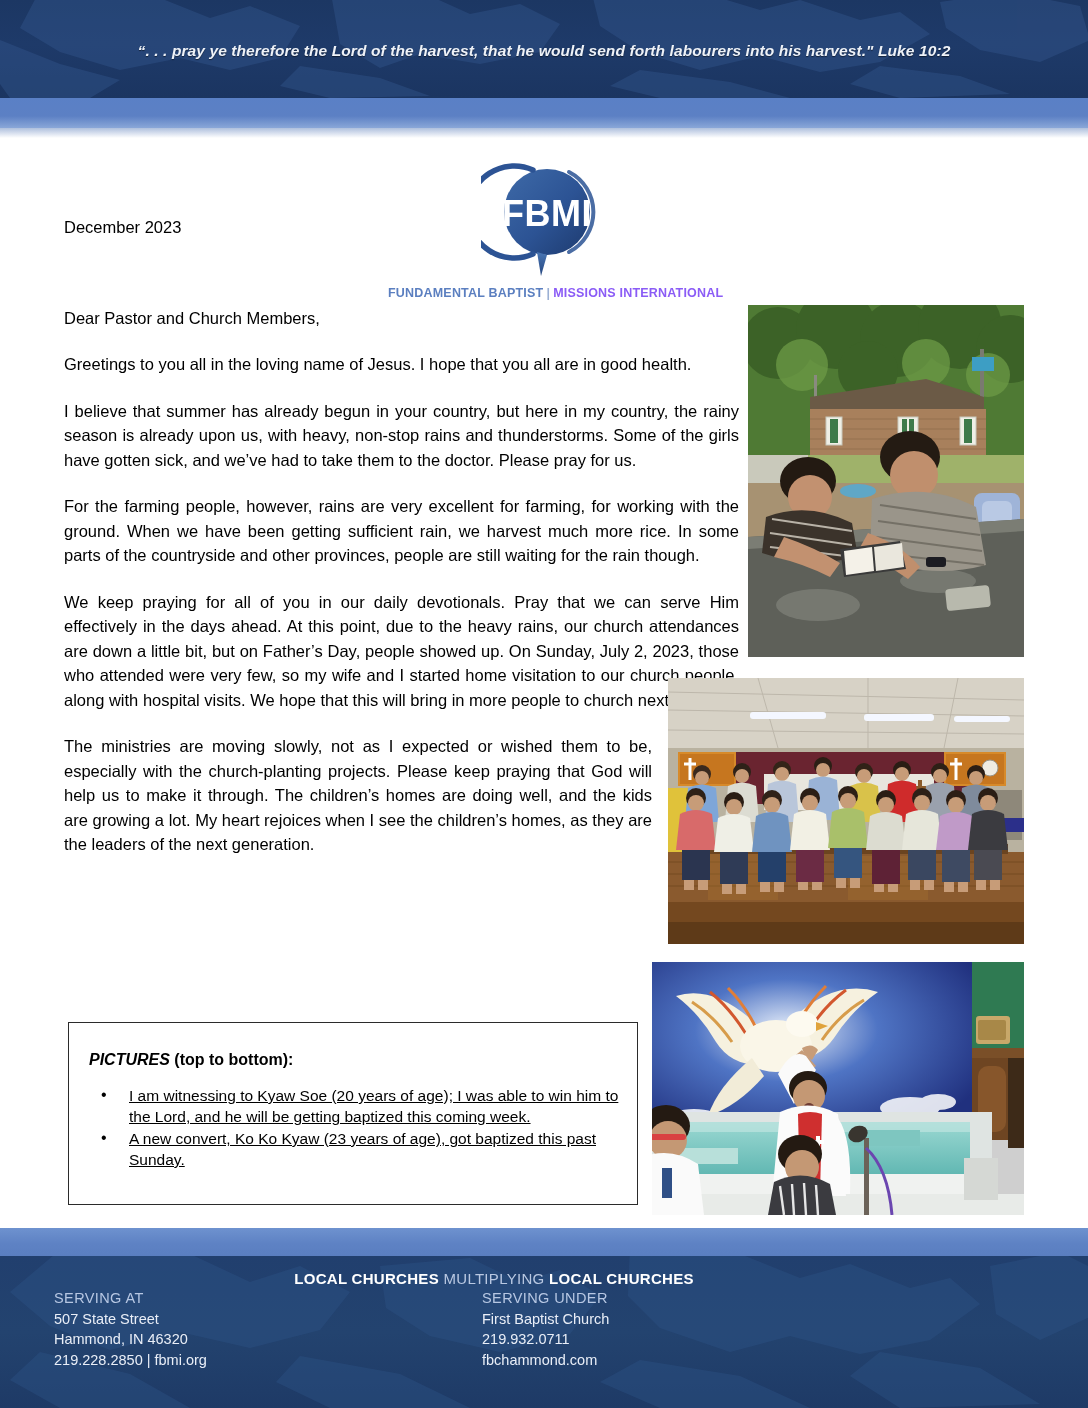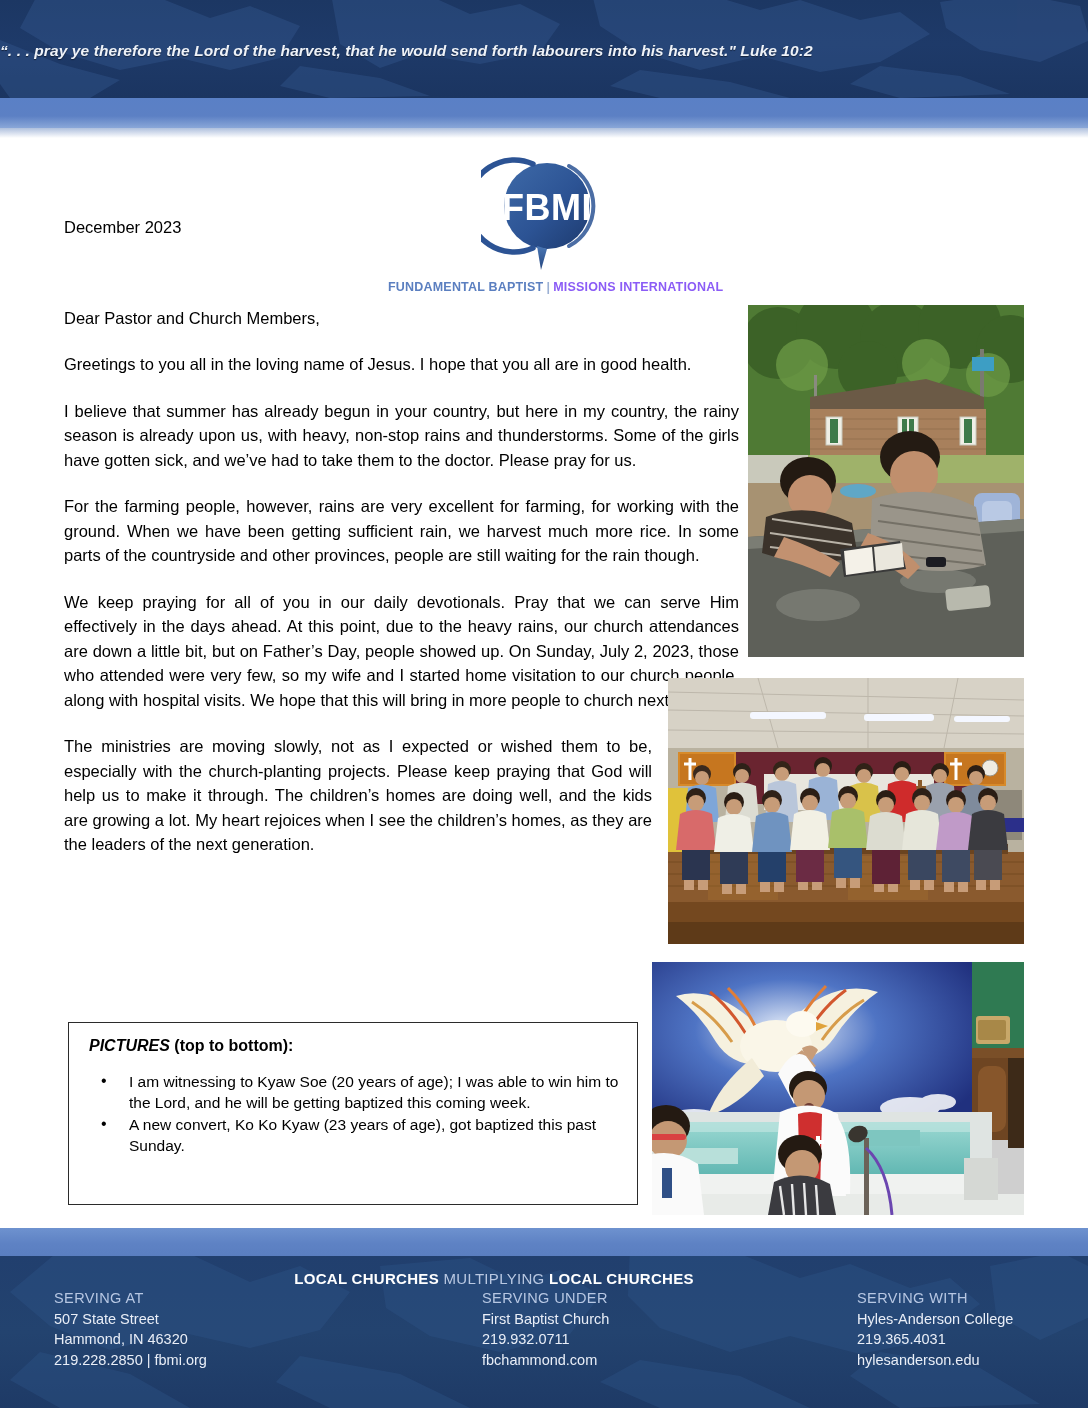--- a/index.html
+++ b/index.html
@@ -33,20 +33,21 @@
     position: absolute;
     left: 0; top: 0;
     width: 1088px;
     height: 98px;
     opacity: .55;
   }
   .header-verse {
     position: absolute;
     left: 0; top: 42px;
     width: 1088px;
+    text-align: center;
     color: #eef2f8;
     font-style: italic;
     font-size: 15.5px;
     font-weight: 600;
     letter-spacing: .1px;
     text-shadow: 0 1px 1px rgba(0,0,0,.5);
     white-space: nowrap;
   }
   .header-rule {
     position: absolute;
@@ -60,21 +61,21 @@
     left: 0; top: 128px;
     width: 1088px;
     height: 10px;
     background: linear-gradient(180deg, rgba(160,180,215,.85) 0%, rgba(255,255,255,0) 100%);
   }
 
   
   .logo-block {
     position: absolute;
     left: 388px;
-    top: 150px;
+    top: 156px;
     width: 310px;
     text-align: left;
   }
   .logo-mark {
     position: relative;
     width: 124px;
     height: 124px;
     margin: 0 auto;
   }
   .logo-tag {
@@ -124,35 +125,36 @@
   
   .pictures-box {
     position: absolute;
     left: 68px;
     top: 1022px;
     width: 570px;
     height: 183px;
     border: 1.4px solid #2b2b2b;
     background: #fff;
     box-sizing: border-box;
-    padding: 14px 18px 10px 20px;
+    padding: 28px 18px 10px 20px;
   }
   .pictures-title {
     font-size: 16px;
     color: #000;
     margin-bottom: 16px;
   }
   .pictures-title i { font-weight: 700; }
   .pictures-title b { font-weight: 700; }
   .pictures-list {
     margin: 0;
     padding: 0 0 0 38px;
     list-style: none;
     font-size: 15.5px;
     line-height: 21px;
+    text-decoration: underline;
   }
   .pictures-list li {
     position: relative;
     margin-bottom: 1px;
     padding-left: 2px;
   }
   .pictures-list li::before {
     content: "\2022";
     position: absolute;
     left: -26px;
@@ -672,21 +674,15 @@
       <div>219.228.2850  |  fbmi.org</div>
     </div>
 
     <div class="fcol" id="fcol-2">
       <div class="fhead">SERVING UNDER</div>
       <div>First Baptist Church</div>
       <div>219.932.0711</div>
       <div>fbchammond.com</div>
     </div>
 
-    <div class="fcol" id="fcol-3">
-      <div class="fhead">SERVING WITH</div>
-      <div>Hyles-Anderson College</div>
-      <div>219.365.4031</div>
-      <div>hylesanderson.edu</div>
-    </div>
   </div>
 
 </div>
 
 </body></html>

